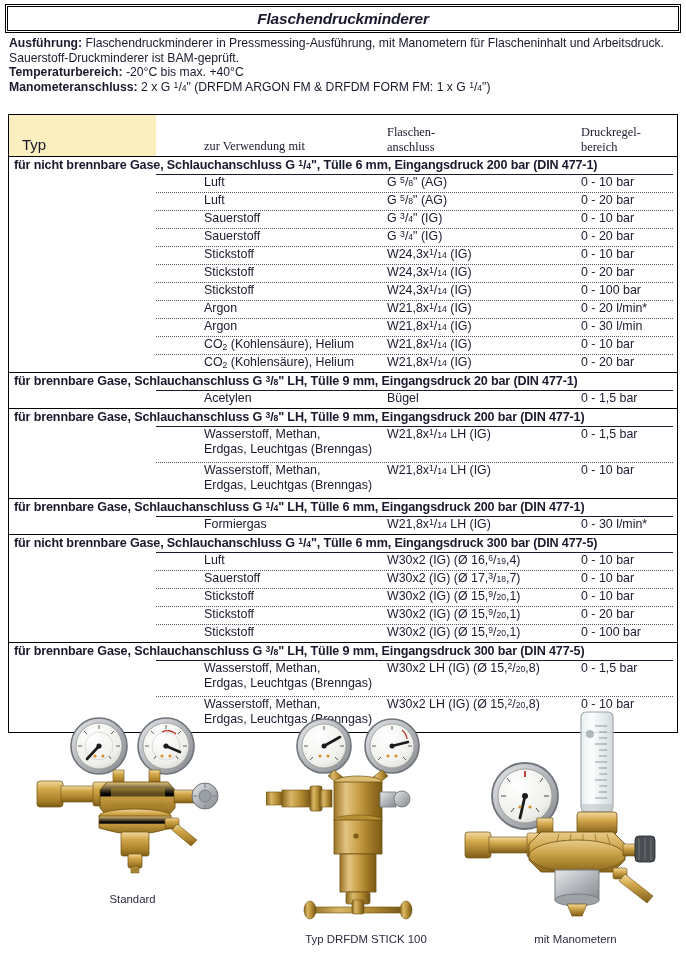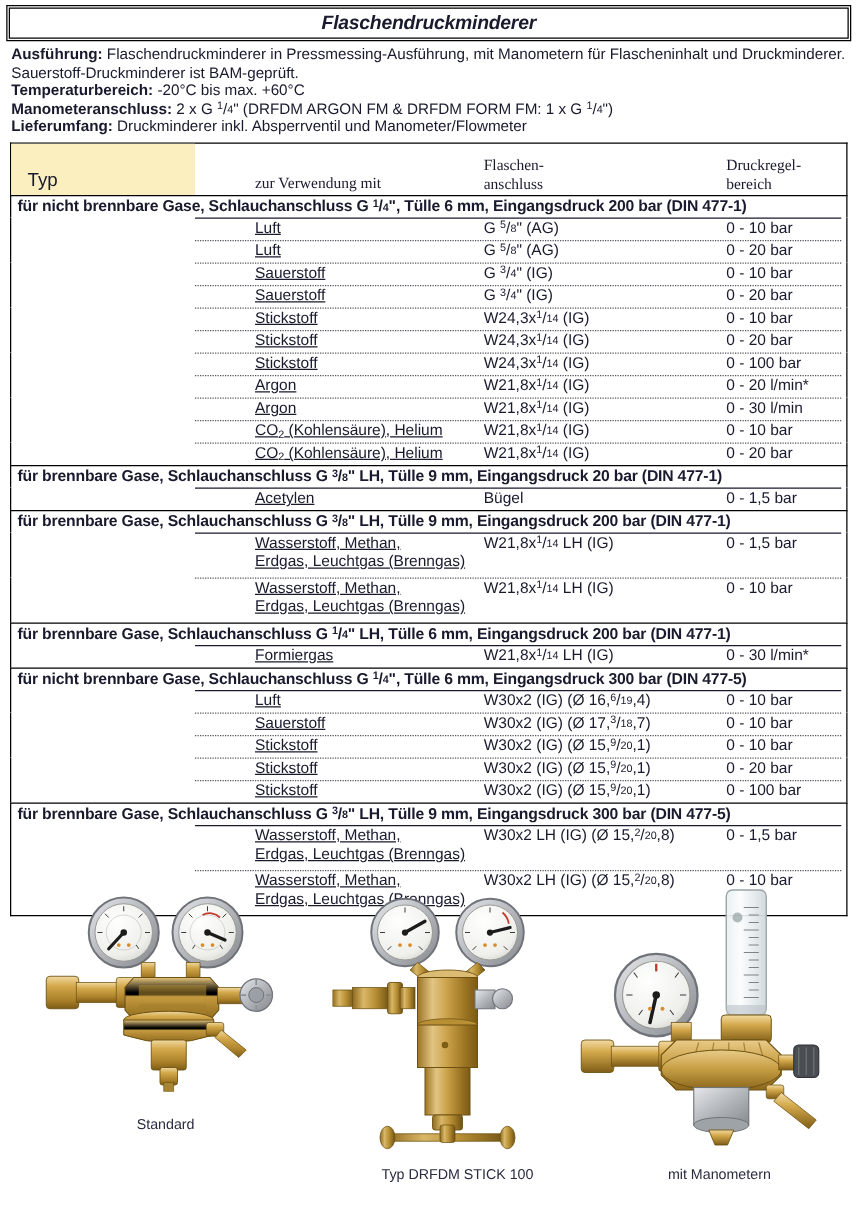--- a/index.html
+++ b/index.html
@@ -141,21 +141,21 @@
     top: 0;
     border-top: 1px solid #1a1a2e;
   }
   .cell {
     position: absolute;
     font-size: 12.4px;
     line-height: 15px;
     white-space: nowrap;
     top: 1px;
   }
-  .c-gas      { left: 195px; text-decoration: underline; }
+  .c-gas      { left: 195px; }
   .c-conn     { left: 378px; }
   .c-range    { left: 572px; }
 
   .table-bottom {
     height: 1px;
     border-left: 1px solid #000;
     border-right: 1px solid #000;
     border-top: 1px solid #000;
     box-sizing: border-box;
   }
@@ -194,31 +194,28 @@
 </style>
 </head>
 <body>
 
 <div class="title-bar">
   <div class="title-left">Flaschendruckminderer</div>
 </div>
 
 <div class="intro">
   <div class="line">
-    <b>Ausführung:</b><span> Flaschendruckminderer in Pressmessing-Ausführung, mit Manometern für Flascheninhalt und Druckminderer.</span>
+    <b>Ausführung:</b><span> Flaschendruckminderer in Pressmessing-Ausführung, mit Manometern für Flascheninhalt und Arbeitsdruck.</span>
   </div>
   <div class="line">Sauerstoff-Druckminderer ist BAM-geprüft.</div>
   <div class="line">
-    <b>Temperaturbereich:</b><span> -20°C bis max. +60°C</span>
+    <b>Temperaturbereich:</b><span> -20°C bis max. +40°C</span>
   </div>
   <div class="line">
     <b>Manometeranschluss:</b><span> 2 x G <span class="frac"><sup>1</sup>/<sub>4</sub></span>" (DRFDM ARGON FM &amp; DRFDM FORM FM: 1 x G <span class="frac"><sup>1</sup>/<sub>4</sub></span>")</span>
-  </div>
-  <div class="line">
-    <b>Lieferumfang:</b><span> Druckminderer inkl. Absperrventil und Manometer/Flowmeter</span>
   </div>
 </div>
 
 <div class="table">
   <div class="thead">
     <div class="typ-cell">
       <div class="typ-label">Typ</div>
     </div>
     <div class="head-col head-verwendung">zur Verwendung mit</div>
     <div class="head-col head-flaschen">

